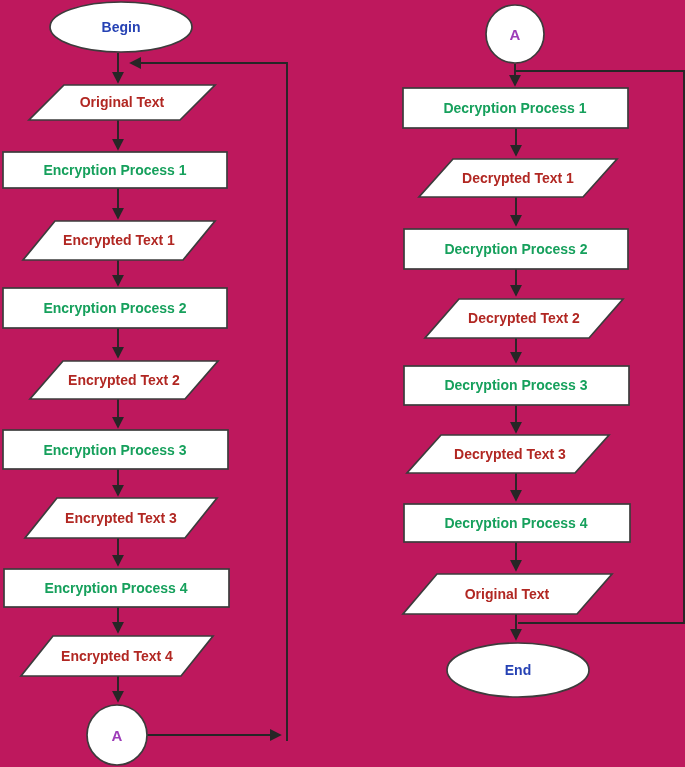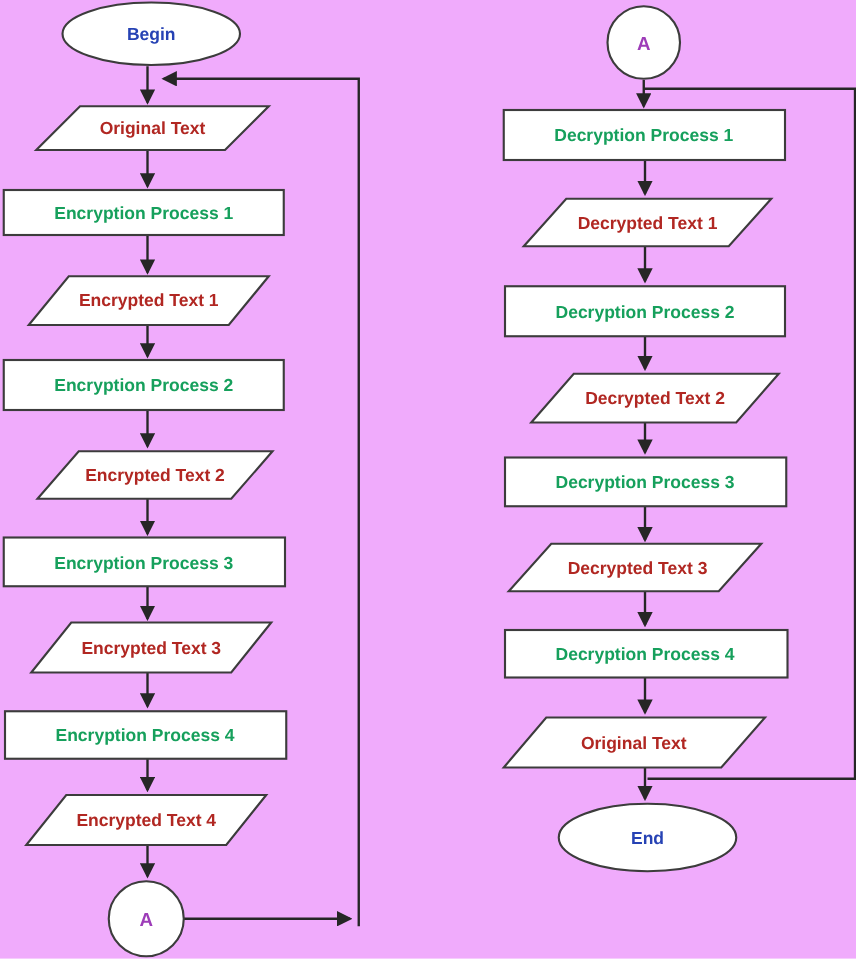--- a/index.html
+++ b/index.html
@@ -5,21 +5,21 @@
   html, body {
     margin: 0;
     padding: 0;
     background: #ffffff;
     font-family: "Liberation Sans", "DejaVu Sans", sans-serif;
   }
   .stage {
     position: relative;
     width: 685px;
     height: 767px;
-    background: #f0abfc;
+    background: #be185d;
     overflow: hidden;
   }
   svg { display: block; }
   text.lbl {
     font-family: "Liberation Sans", "DejaVu Sans", sans-serif;
     font-weight: bold;
     font-size: 14px;
     text-anchor: middle;
   }
   text.conn-lbl {

